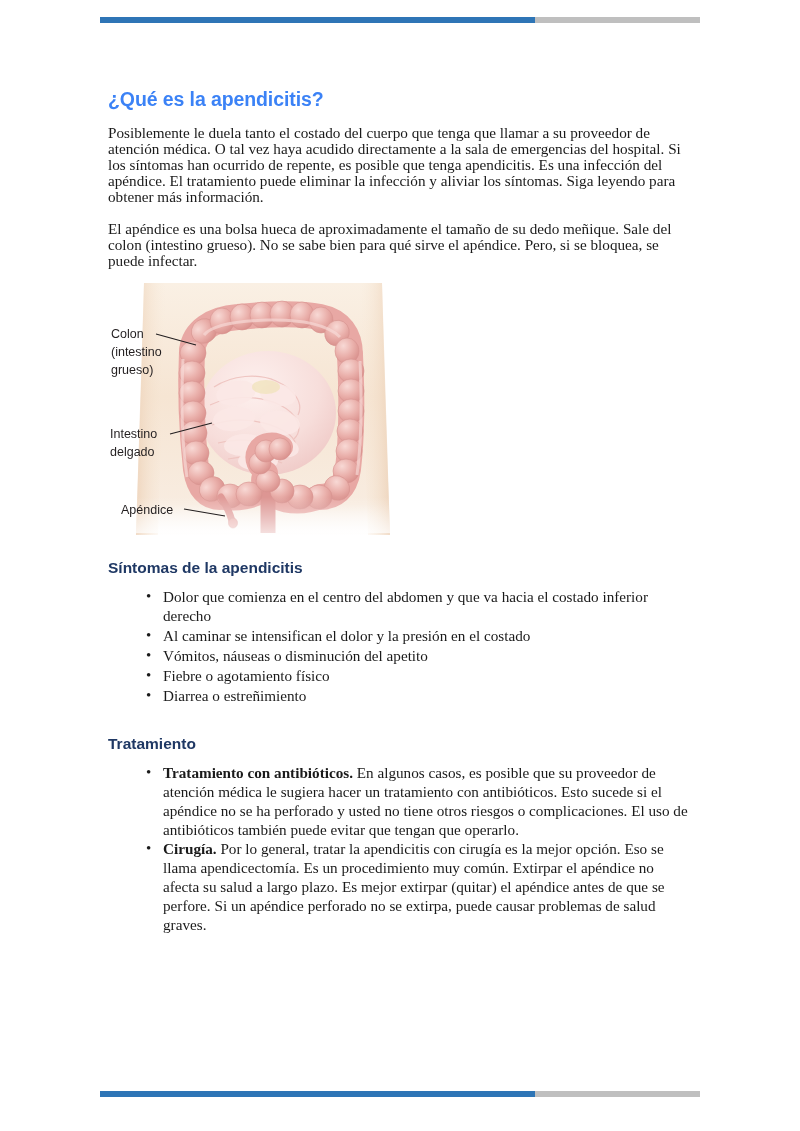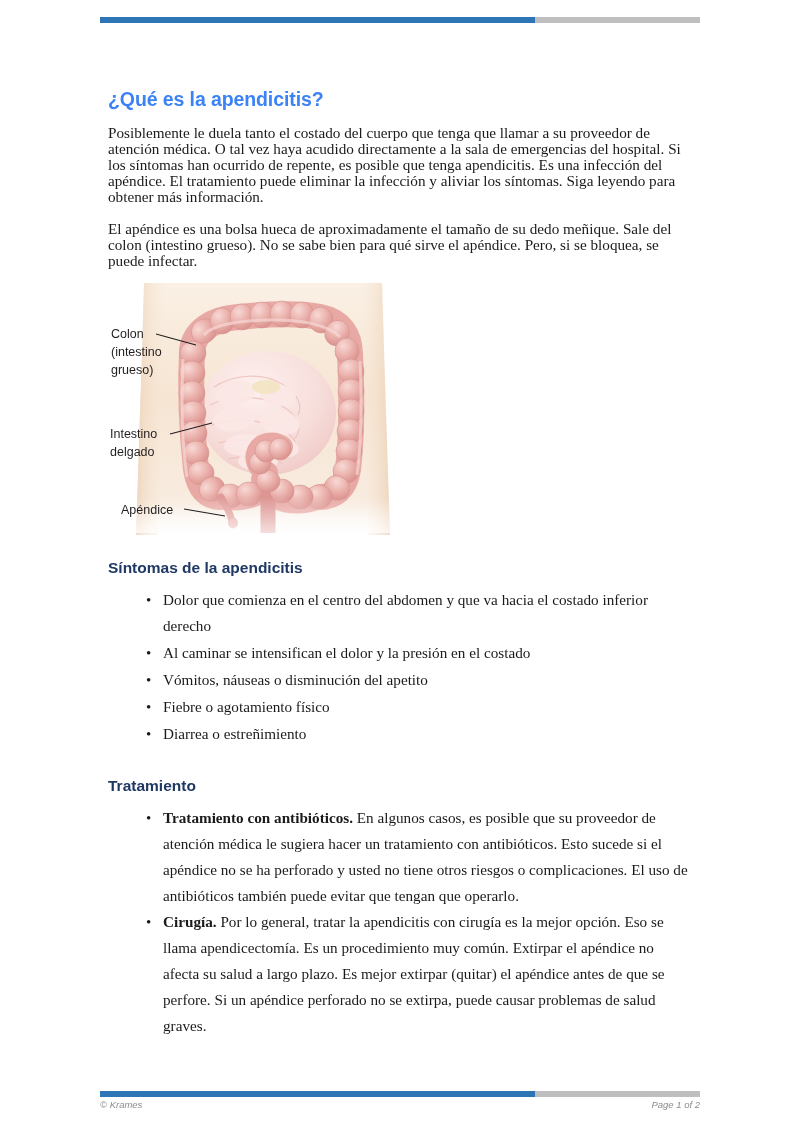--- a/index.html
+++ b/index.html
@@ -80,21 +80,21 @@
   }
   p.body.tight { margin-bottom: 14px; }
 
   ul.bullets {
     margin: 0 0 4px 0;
     padding-left: 38px;
     list-style: none;
   }
   ul.bullets li {
     font-size: 15.2px;
-    line-height: 26px;
+    line-height: 19px;
     margin: 0 0 0 0;
     position: relative;
     padding-left: 17px;
   }
   ul.bullets li::before {
     content: "\2022";
     position: absolute;
     left: 0;
     top: -0.5px;
     font-size: 15px;
@@ -342,18 +342,14 @@
       <li><b>Cirugía.</b><span> Por lo general, tratar la apendicitis con cirugía es la mejor opción. Eso se llama apendicectomía. Es un procedimiento muy común. Extirpar el apéndice no afecta su salud a largo plazo. Es mejor extirpar (quitar) el apéndice antes de que se perfore. Si un apéndice perforado no se extirpa, puede causar problemas de salud graves.</span></li>
     </ul>
 
   </div>
 
   <div class="rule-wrap bottom">
     <div class="rule-blue" style="width:72.5%"></div>
     <div class="rule-grey"></div>
   </div>
 
-  <div class="footer">
-    <span>© Krames</span>
-    <span>Page 1 of 2</span>
-  </div>
 
 </div>
 
 </body></html>

